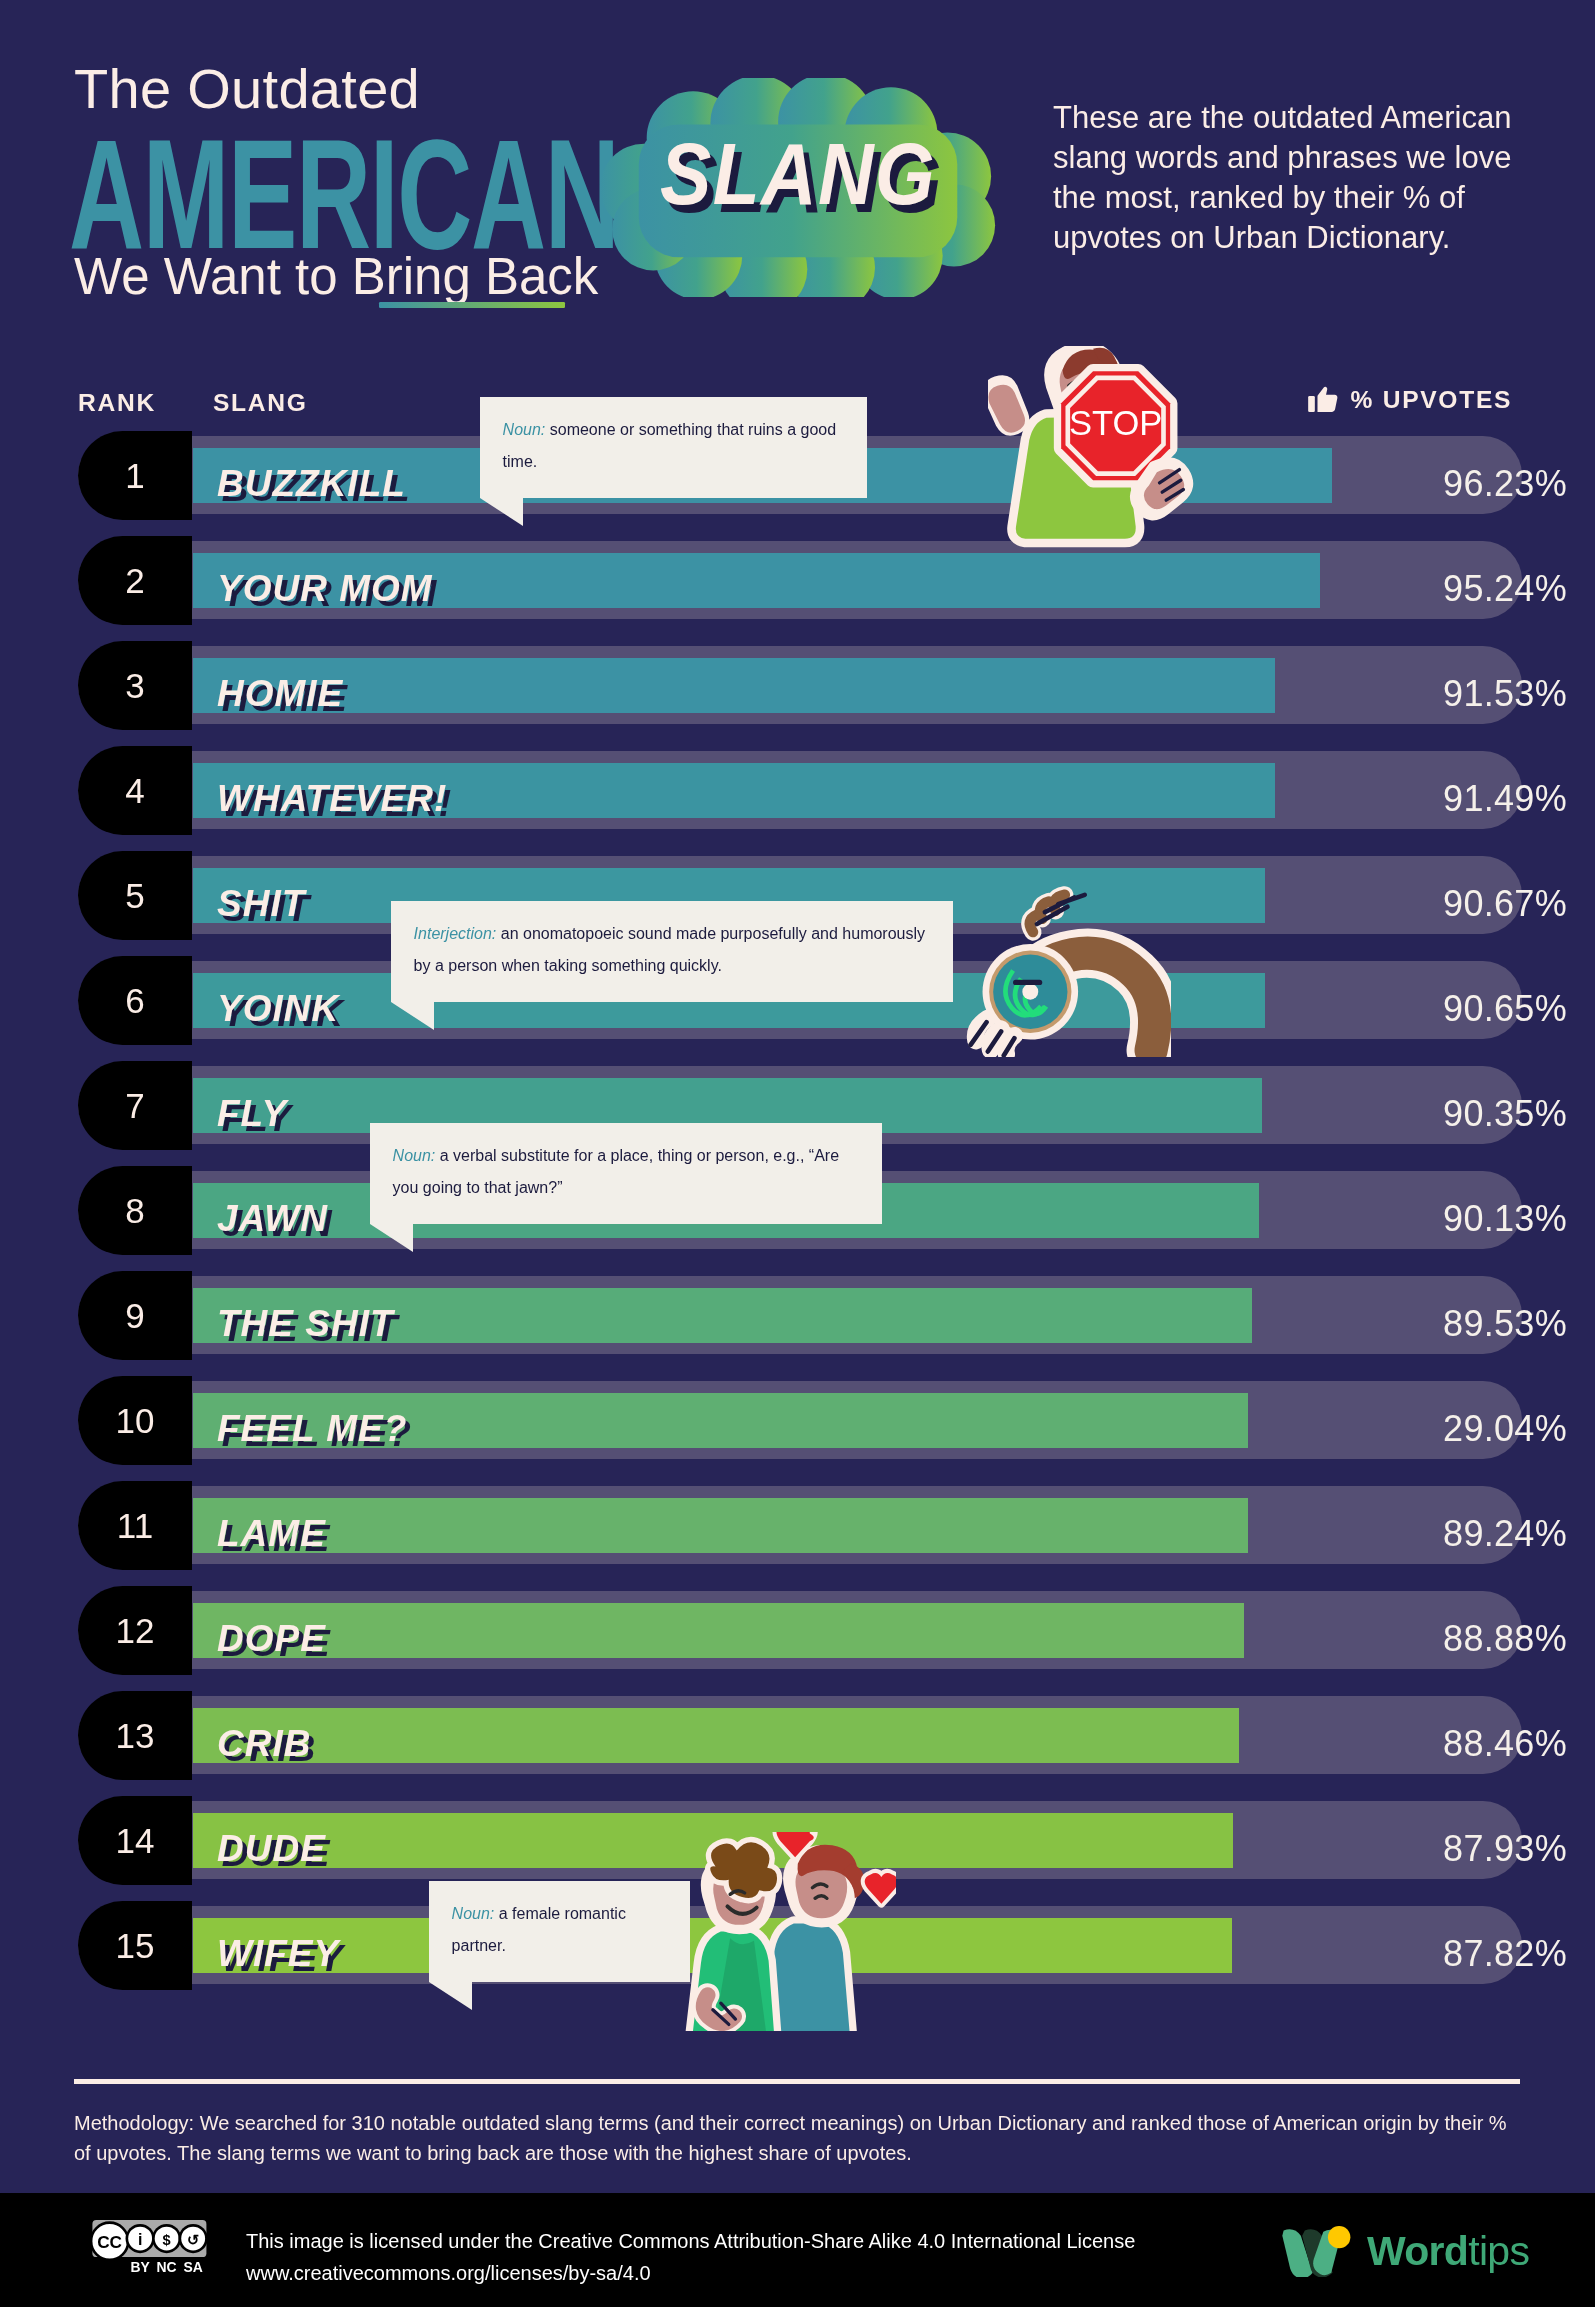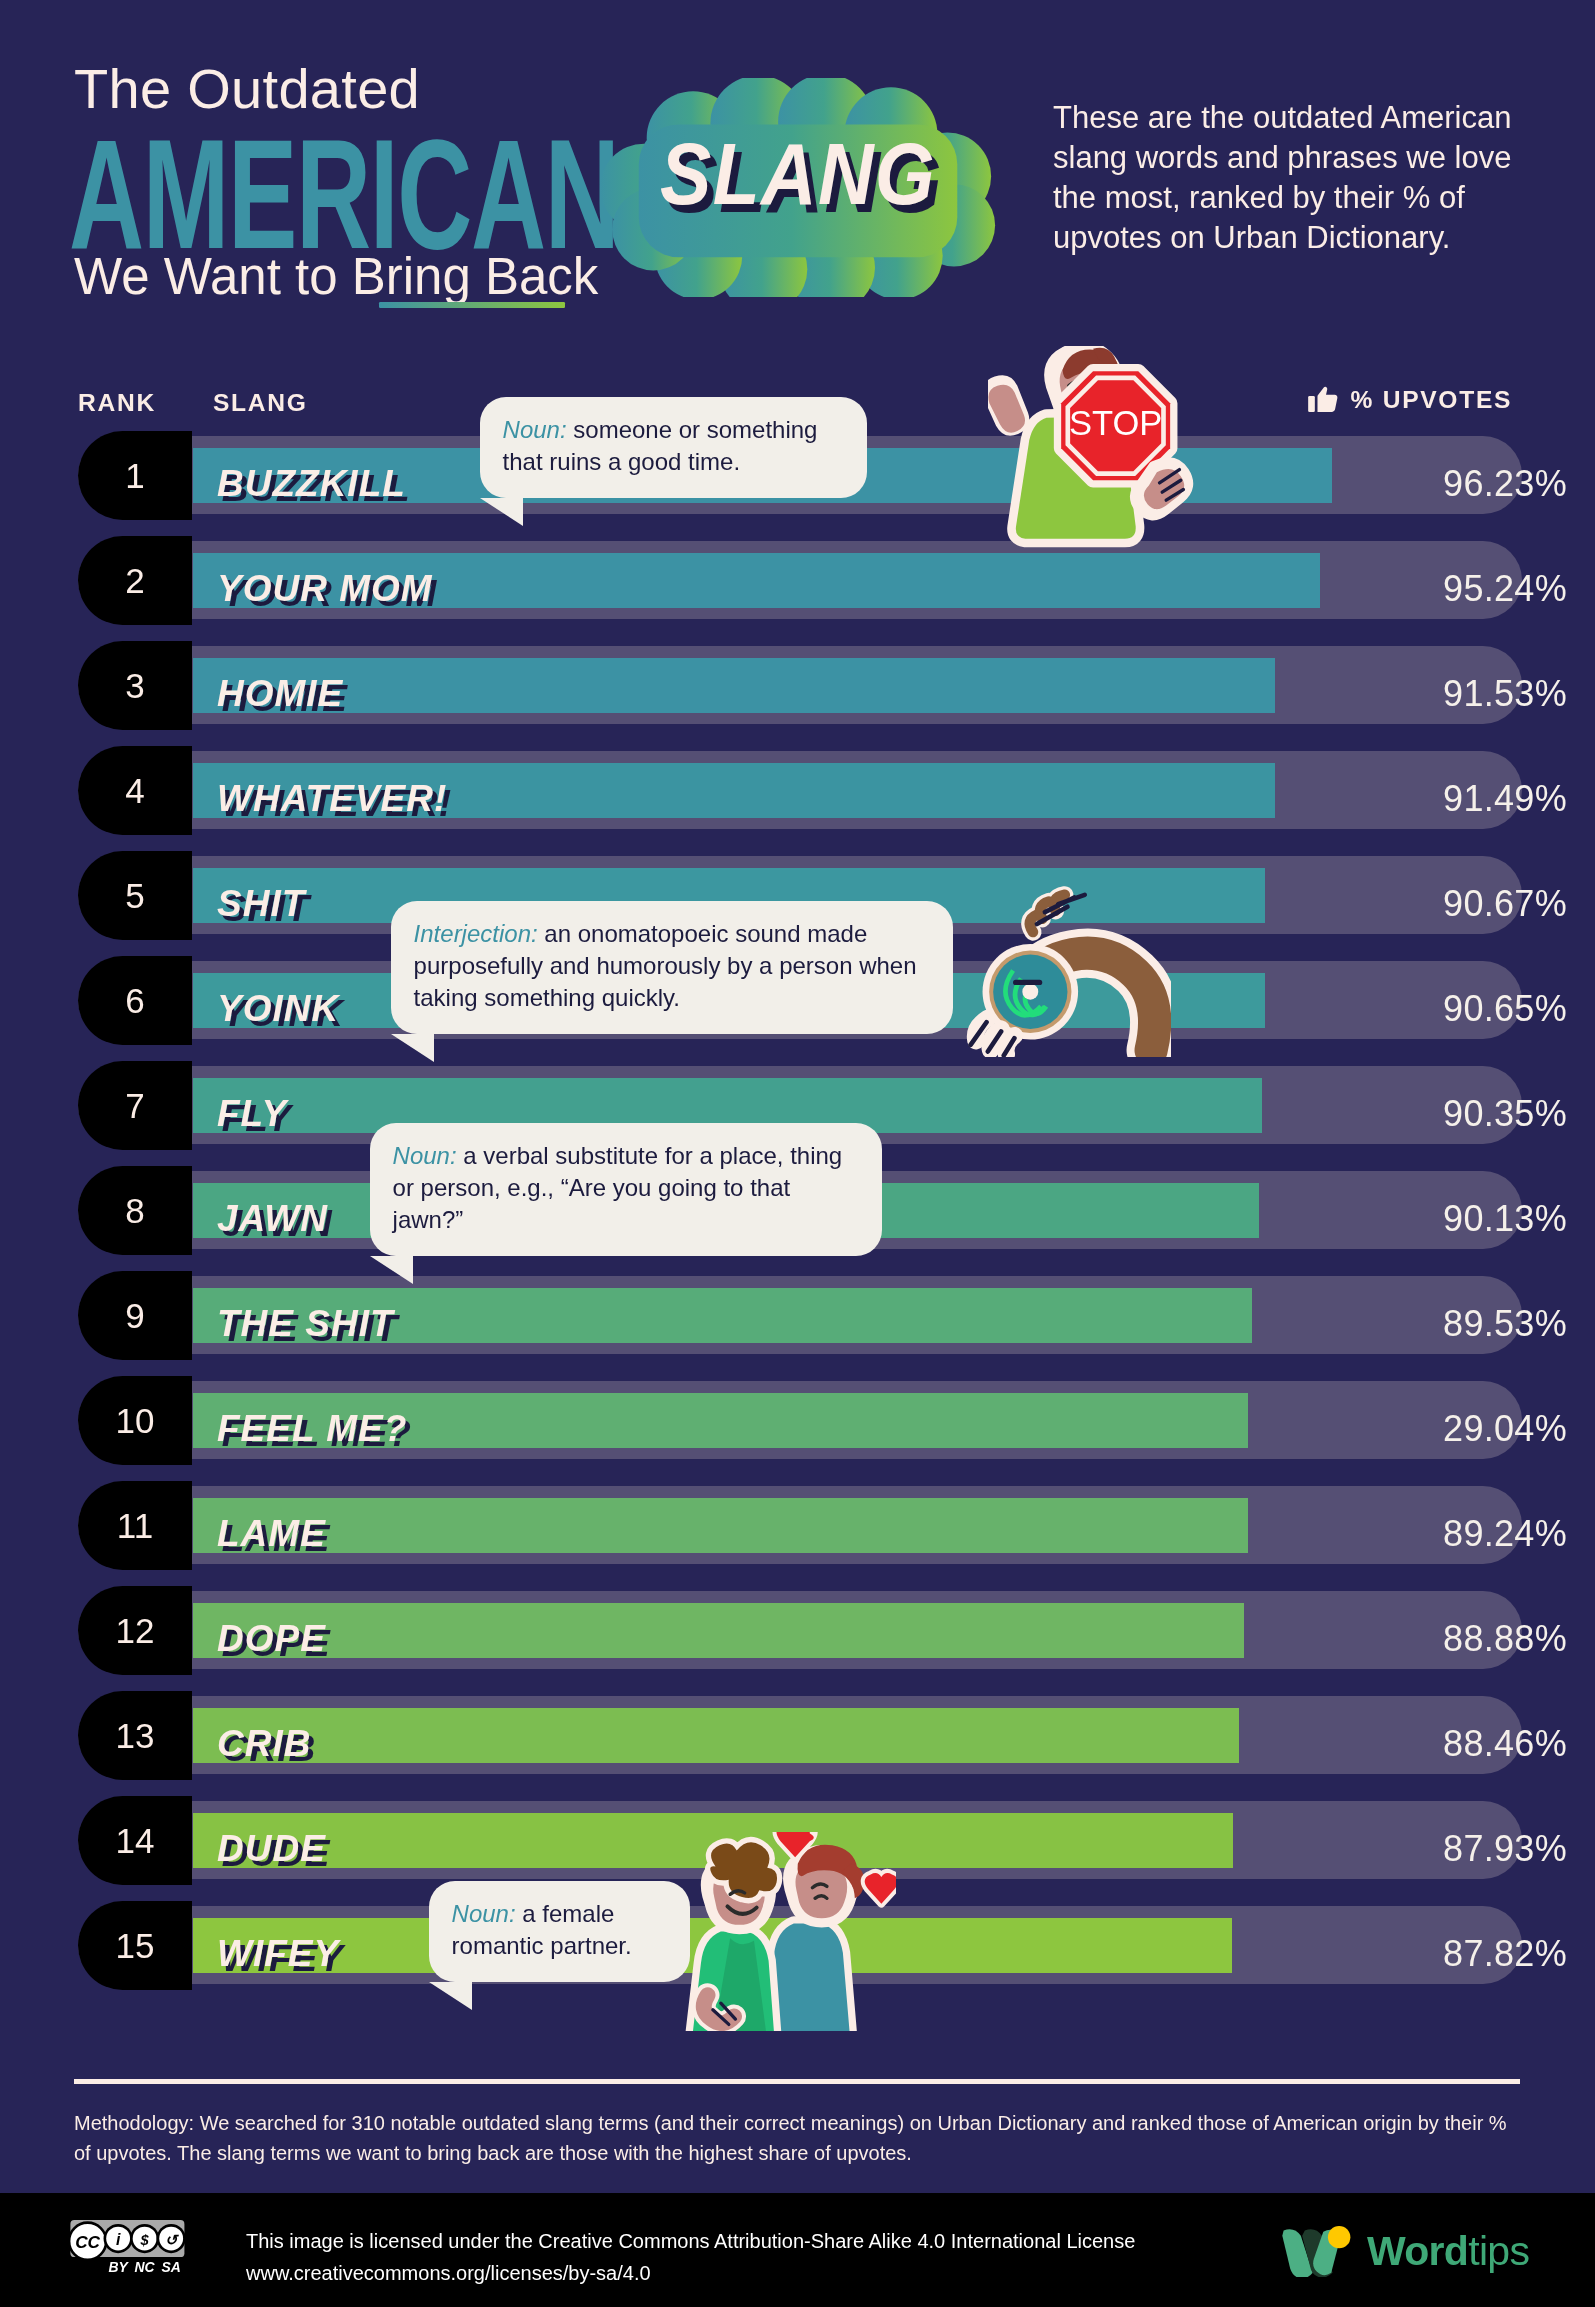--- a/index.html
+++ b/index.html
@@ -83,42 +83,42 @@
   }
   .pct{
     position:absolute;right:28px;top:50%;transform:translateY(-50%);
     font-size:36px;font-weight:400;color:#F5F0EA;letter-spacing:0.3px;
     white-space:nowrap;
   }
 
   
   .tip{
     position:absolute;background:#F2EFE9;color:#1C1B3E;
-    font-size:24px;line-height:32px;padding:17.3px 22.6px 20px 22.6px;
-    box-sizing:border-box;z-index:40;border-radius:26px;
+    font-size:16px;line-height:32px;padding:17.3px 22.6px 20px 22.6px;
+    box-sizing:border-box;z-index:40;
   }
   .tip i{color:#3C92A4;font-style:italic;}
   .tip:after{
     content:"";position:absolute;left:0px;bottom:-28px;
     width:0;height:0;border-style:solid;
     border-width:28px 0 0 43px;
     border-color:#F2EFE9 transparent transparent transparent;
   }
 
   
   .ill{position:absolute;z-index:50;}
 
   
   .divider{position:absolute;left:74px;top:2079px;width:1446px;height:4.7px;background:#FBEDE6;}
   .method{
     position:absolute;left:74px;top:2108px;width:1449px;
     font-size:20px;line-height:30px;color:#FBEDE6;
   }
   .footbar{position:absolute;left:0;top:2193px;width:1595px;height:114px;background:#000;}
-  .cc{position:absolute;left:70px;top:2220px;font-style:italic;}
+  .cc{position:absolute;left:92px;top:2220px;}
   .lic{position:absolute;left:246px;top:2225px;font-size:20px;line-height:32px;color:#FFF;}
   .logo{position:absolute;left:1281px;top:2225px;display:flex;align-items:center;gap:12px;}
   .logo-text{font-size:41px;color:#3FA877;font-weight:700;letter-spacing:-0.7px;}
   .logo-text span{font-weight:400;}
 </style>
 </head>
 <body>
 
 <div class="page">
 

